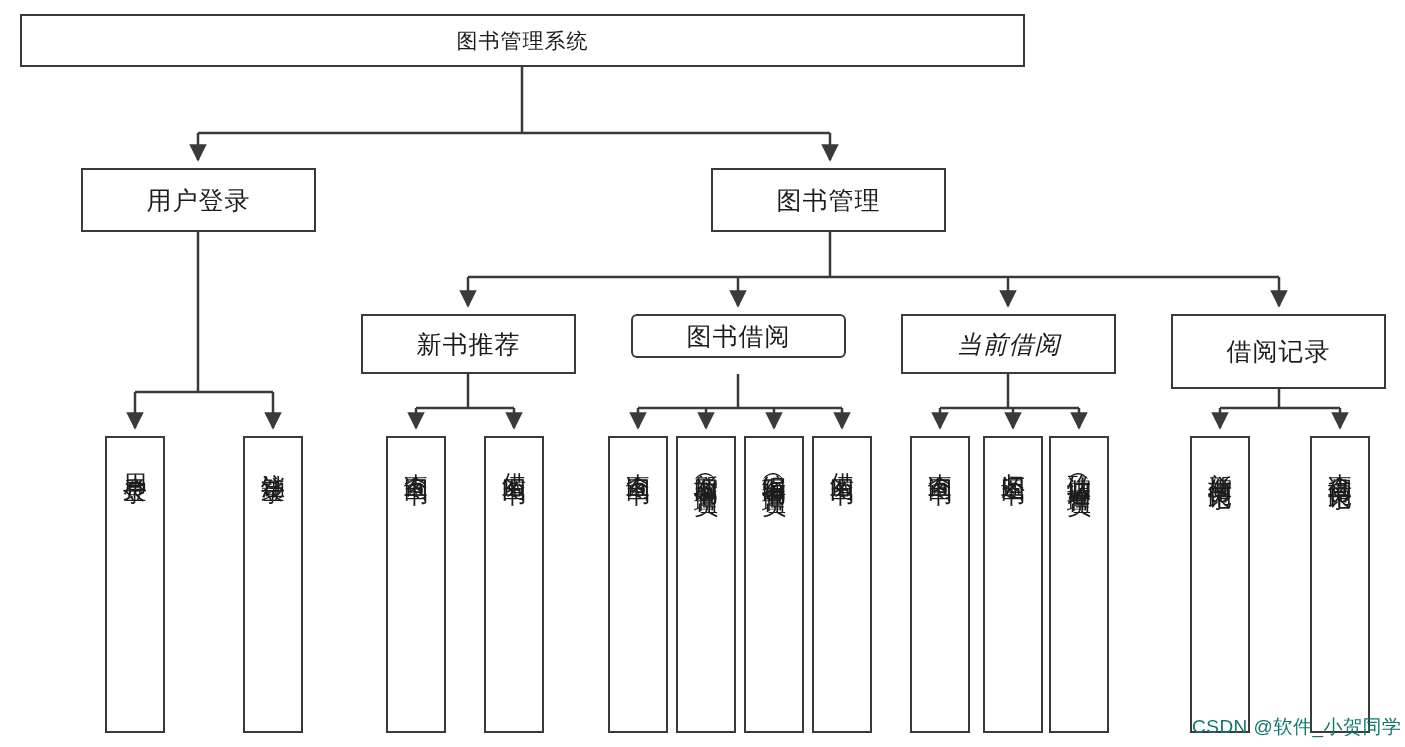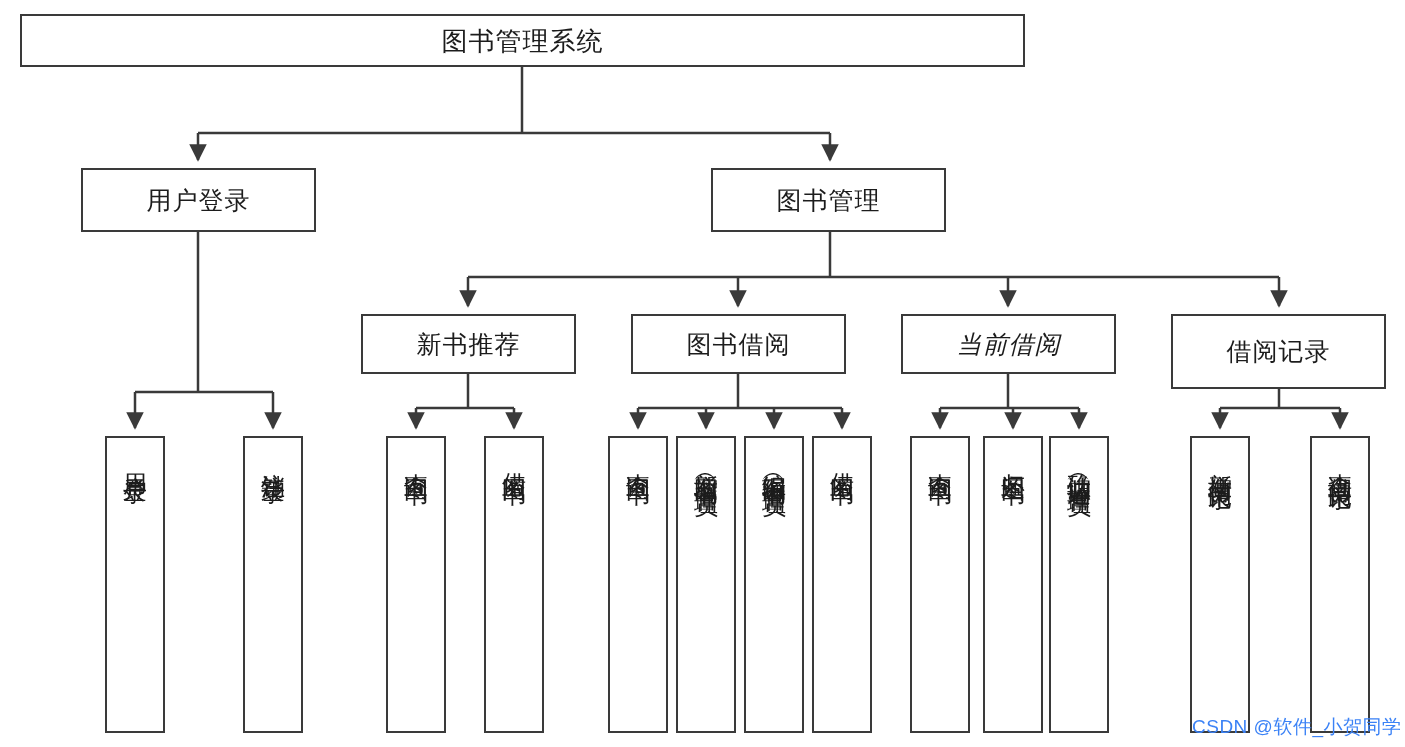--- a/index.html
+++ b/index.html
@@ -38,21 +38,21 @@
     justify-content: center;
     color: #1c1c1c;
   }
   .node.horiz {
     font-size: 25px;
     letter-spacing: 1px;
     line-height: 1;
     white-space: nowrap;
   }
   .node.root {
-    font-size: 26px;
+    font-size: 21px;
   }
   
   .node.vert {
     align-items: flex-start;
     justify-content: center;
     padding-top: 16px;
   }
   .node.vert .vtext {
     writing-mode: vertical-rl;
     text-orientation: upright;
@@ -134,21 +134,21 @@
   <div class="node horiz" style="left: 81px; top: 168px; width: 235px; height: 64px;">
     <span>用户登录</span>
   </div>
   <div class="node horiz" style="left: 711px; top: 168px; width: 235px; height: 64px;">
     <span>图书管理</span>
   </div>
 
   <div class="node horiz" style="left: 361px; top: 314px; width: 215px; height: 60px;">
     <span>新书推荐</span>
   </div>
-  <div class="node horiz" style="left: 631px; top: 314px; width: 215px; height: 60px;">
+  <div class="node horiz" style="left: 631px; top: 314px; width: 215px; height: 44px; border-radius: 6px;">
     <span>图书借阅</span>
   </div>
   <div class="node horiz" style="left: 901px; top: 314px; width: 215px; height: 60px; font-style: italic;">
     <span>当前借阅</span>
   </div>
   <div class="node horiz" style="left: 1171px; top: 314px; width: 215px; height: 75px;">
     <span>借阅记录</span>
   </div>
 
   <div class="node vert" style="left: 105px; top: 436px; width: 60px; height: 297px;">
@@ -184,15 +184,15 @@
   <div class="node vert" style="left: 1049px; top: 436px; width: 60px; height: 297px;">
     <span class="vtext">确认归还（管理员）</span>
   </div>
   <div class="node vert" style="left: 1190px; top: 436px; width: 60px; height: 297px;">
     <span class="vtext">新增借阅记录</span>
   </div>
   <div class="node vert" style="left: 1310px; top: 436px; width: 60px; height: 297px;">
     <span class="vtext">查询借阅记录</span>
   </div>
 
-  <div id="watermark" style="left: 1192px; top: 714px; color: #3b82f6;">CSDN @软件_小贺同学</div>
+  <div id="watermark" style="left: 1192px; top: 714px; color: #0f766e;">CSDN @软件_小贺同学</div>
 
 </div>
 
 </body></html>

